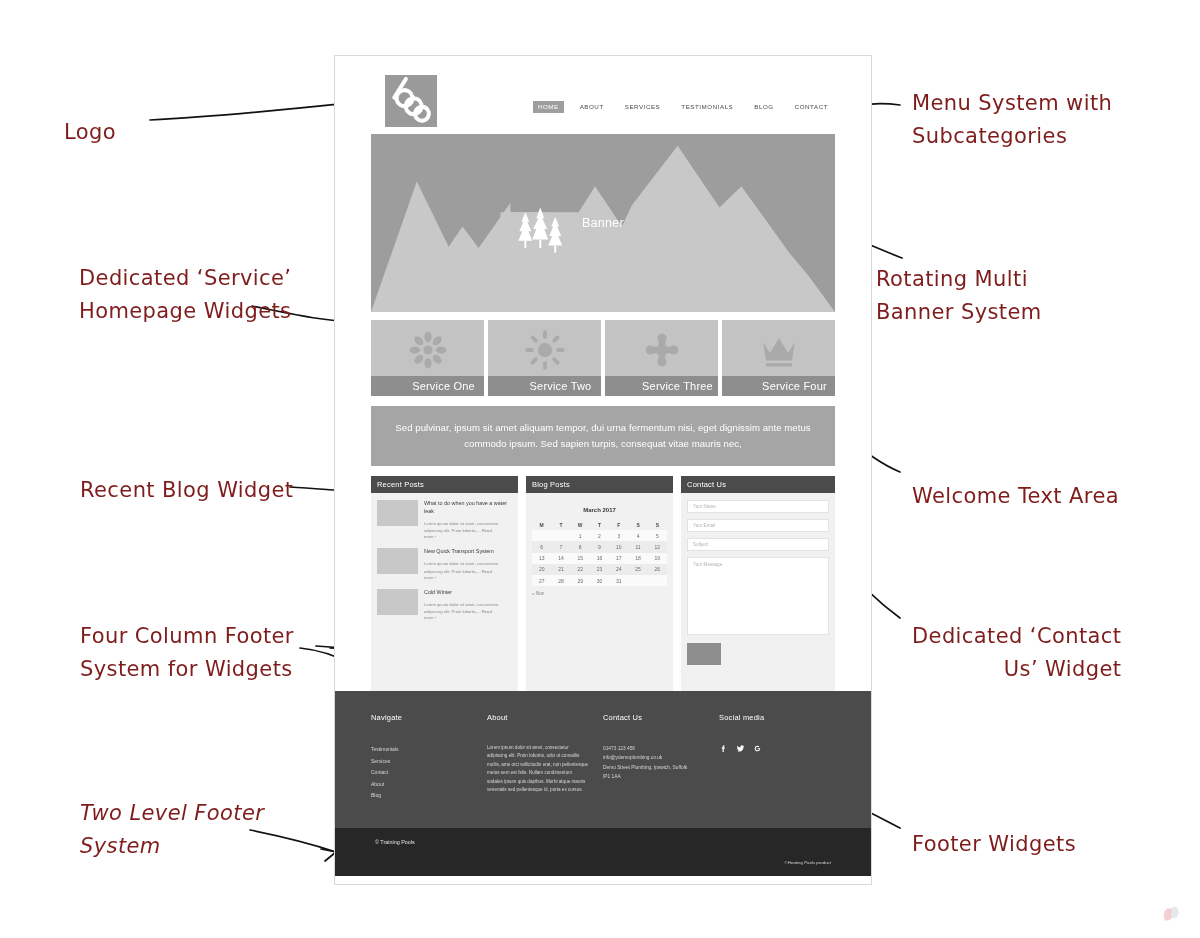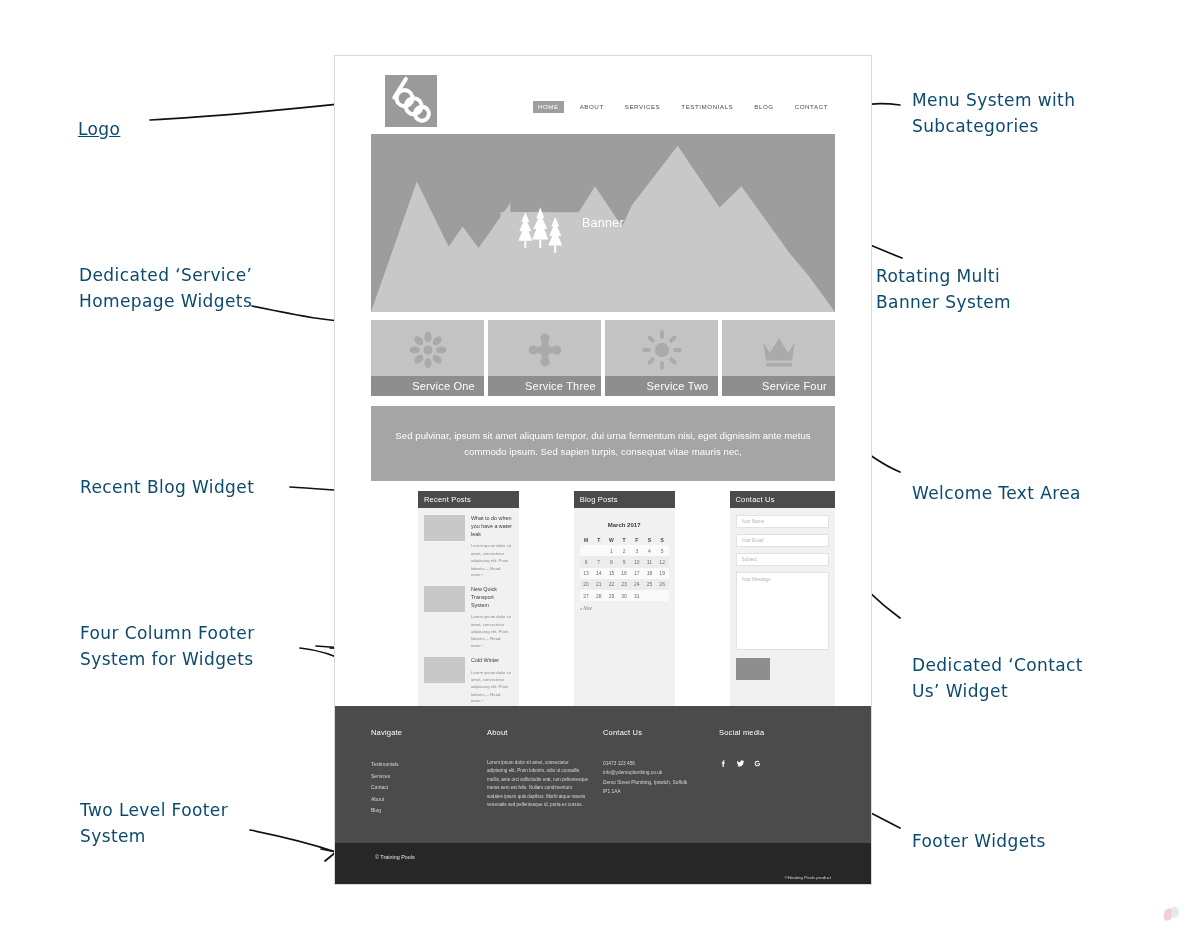--- a/index.html
+++ b/index.html
@@ -8,23 +8,23 @@
     background: #ffffff;
     font-family: "Liberation Sans", sans-serif;
     position: relative;
     overflow: hidden;
   }
 
   
   .annot {
     position: absolute;
     font-family: "DejaVu Sans", sans-serif;
-    font-size: 17px;
+    font-size: 21px;
     line-height: 1.55;
-    color: #0c4a6e;
+    color: #7f1d1d;
     letter-spacing: .4px;
     white-space: pre-line;
   }
   .annot-svg { position: absolute; left: 0; top: 0; width: 1200px; height: 938px; pointer-events: none; }
 
   
   #site-frame {
     position: absolute;
     left: 334px; top: 55px;
     width: 538px; height: 830px;
@@ -104,40 +104,40 @@
     font-size: 11px;
     display: flex; align-items: center; justify-content: center;
     letter-spacing: .2px;
     padding-left: 32px;
   }
 
   
   .welcome {
     margin: 10px 36px 0 36px;
     background: #a5a5a5;
-    height: 75px;
+    height: 60px;
     display: flex; align-items: center; justify-content: center;
     padding: 0 22px;
   }
   .welcome-text {
     color: #ffffff;
     font-size: 9.6px;
     line-height: 1.65;
     text-align: center;
     letter-spacing: .05px;
   }
 
   
   .widgets {
     margin: 10px 36px 0 36px;
     display: flex;
     gap: 8px;
     height: 215px;
   }
-  .widget { background: #f1f1f1; display: flex; flex-direction: column; margin-left: 47px; }
+  .widget { background: #f1f1f1; display: flex; flex-direction: column; }
   .widget-recent { width: 148px; }
   .widget-blog   { width: 148px; }
   .widget-contact{ width: 155px; }
   .widget-head {
     background: #4b4b4b;
     color: #ffffff;
     font-size: 7.5px;
     padding: 4px 6px;
     letter-spacing: .2px;
   }
@@ -250,34 +250,34 @@
     <path d="M837 430 L 851 434 M837 430 L 847 441"></path>
 
     <path d="M900 618 C 878 602, 856 580, 840 560"></path>
     <path d="M840 560 L 853 566 M840 560 L 850 573"></path>
 
     <path d="M900 828 C 876 816, 850 800, 796 782"></path>
     <path d="M796 782 L 810 784 M796 782 L 806 794"></path>
   </g>
 </svg>
 
-<div class="annot" style="left:78px; top:116px;text-decoration:underline;">Logo</div>
+<div class="annot" style="left:64px; top:116px;">Logo</div>
 <div class="annot" style="left:79px; top:262px;">Dedicated ‘Service’
 Homepage Widgets</div>
 <div class="annot" style="left:80px; top:474px;">Recent Blog Widget</div>
 <div class="annot" style="left:80px; top:620px;">Four Column Footer
 System for Widgets</div>
-<div class="annot" style="left:80px; top:797px;">Two Level Footer
+<div class="annot" style="left:80px; top:797px;font-style:italic;">Two Level Footer
 System</div>
 <div class="annot" style="left:912px; top:87px;">Menu System with
 Subcategories</div>
 <div class="annot" style="left:876px; top:263px;">Rotating Multi
 Banner System</div>
 <div class="annot" style="left:912px; top:480px;">Welcome Text Area</div>
-<div class="annot" style="left:912px; top:652px;">Dedicated ‘Contact
+<div class="annot" style="left:912px; top:620px;text-align:right;">Dedicated ‘Contact
 Us’ Widget</div>
 <div class="annot" style="left:912px; top:828px;">Footer Widgets</div>
 
 <div id="site-frame">
 
   <div class="site-header">
     <div class="logo-box">
       <svg viewBox="0 0 52 52" width="52" height="52">
         <g transform="rotate(32 26 26)" fill="none" stroke="#ffffff" stroke-width="4">
           <path d="M10 10 L10 32" stroke-linecap="round"></path>
@@ -330,48 +330,48 @@
             <ellipse cx="18" cy="46" rx="5.5" ry="8" transform="rotate(45 18 46)"></ellipse>
             <ellipse cx="46" cy="46" rx="5.5" ry="8" transform="rotate(-45 46 46)"></ellipse>
           </g>
         </svg>
       </span>
       <span class="service-label">Service One</span>
     </div>
     <div class="service-card">
       <span class="service-icon">
         <svg viewBox="0 0 64 64">
-          <circle cx="32" cy="32" r="9"></circle>
-          <circle cx="32" cy="14" r="7"></circle>
-          <circle cx="32" cy="50" r="7"></circle>
-          <circle cx="14" cy="32" r="7"></circle>
-          <circle cx="50" cy="32" r="7"></circle>
-          <rect x="27" y="12" width="10" height="40"></rect>
-          <rect x="12" y="27" width="40" height="10"></rect>
-        </svg>
-      </span>
-      <span class="service-label">Service Three</span>
-    </div>
-    <div class="service-card">
-      <span class="service-icon">
-        <svg viewBox="0 0 64 64">
           <circle cx="32" cy="32" r="11"></circle>
           <g>
             <rect x="29" y="2" width="6" height="13" rx="3"></rect>
             <rect x="29" y="49" width="6" height="13" rx="3"></rect>
             <rect x="2" y="29" width="13" height="6" rx="3"></rect>
             <rect x="49" y="29" width="13" height="6" rx="3"></rect>
             <rect x="29" y="2" width="6" height="13" rx="3" transform="rotate(45 32 32)"></rect>
             <rect x="29" y="49" width="6" height="13" rx="3" transform="rotate(45 32 32)"></rect>
             <rect x="2" y="29" width="13" height="6" rx="3" transform="rotate(45 32 32)"></rect>
             <rect x="49" y="29" width="13" height="6" rx="3" transform="rotate(45 32 32)"></rect>
           </g>
         </svg>
       </span>
       <span class="service-label">Service Two</span>
+    </div>
+    <div class="service-card">
+      <span class="service-icon">
+        <svg viewBox="0 0 64 64">
+          <circle cx="32" cy="32" r="9"></circle>
+          <circle cx="32" cy="14" r="7"></circle>
+          <circle cx="32" cy="50" r="7"></circle>
+          <circle cx="14" cy="32" r="7"></circle>
+          <circle cx="50" cy="32" r="7"></circle>
+          <rect x="27" y="12" width="10" height="40"></rect>
+          <rect x="12" y="27" width="40" height="10"></rect>
+        </svg>
+      </span>
+      <span class="service-label">Service Three</span>
     </div>
     <div class="service-card">
       <span class="service-icon">
         <svg viewBox="0 0 64 64">
           <path d="M8 20 L18 36 L32 14 L46 36 L56 20 L52 48 L12 48 Z"></path>
           <rect x="12" y="52" width="40" height="5"></rect>
         </svg>
       </span>
       <span class="service-label">Service Four</span>
     </div>

